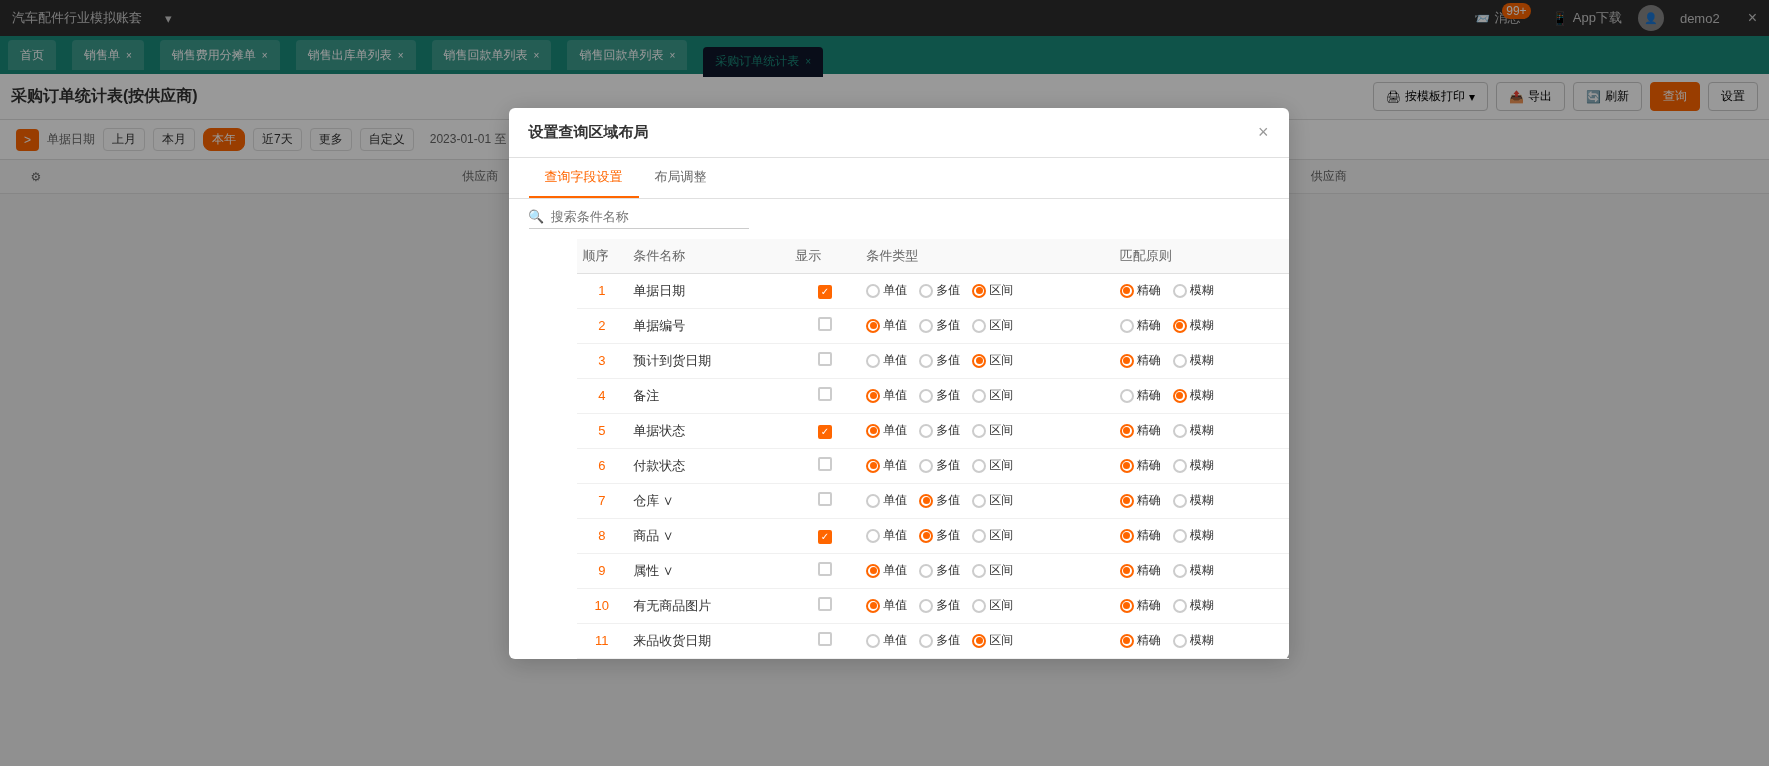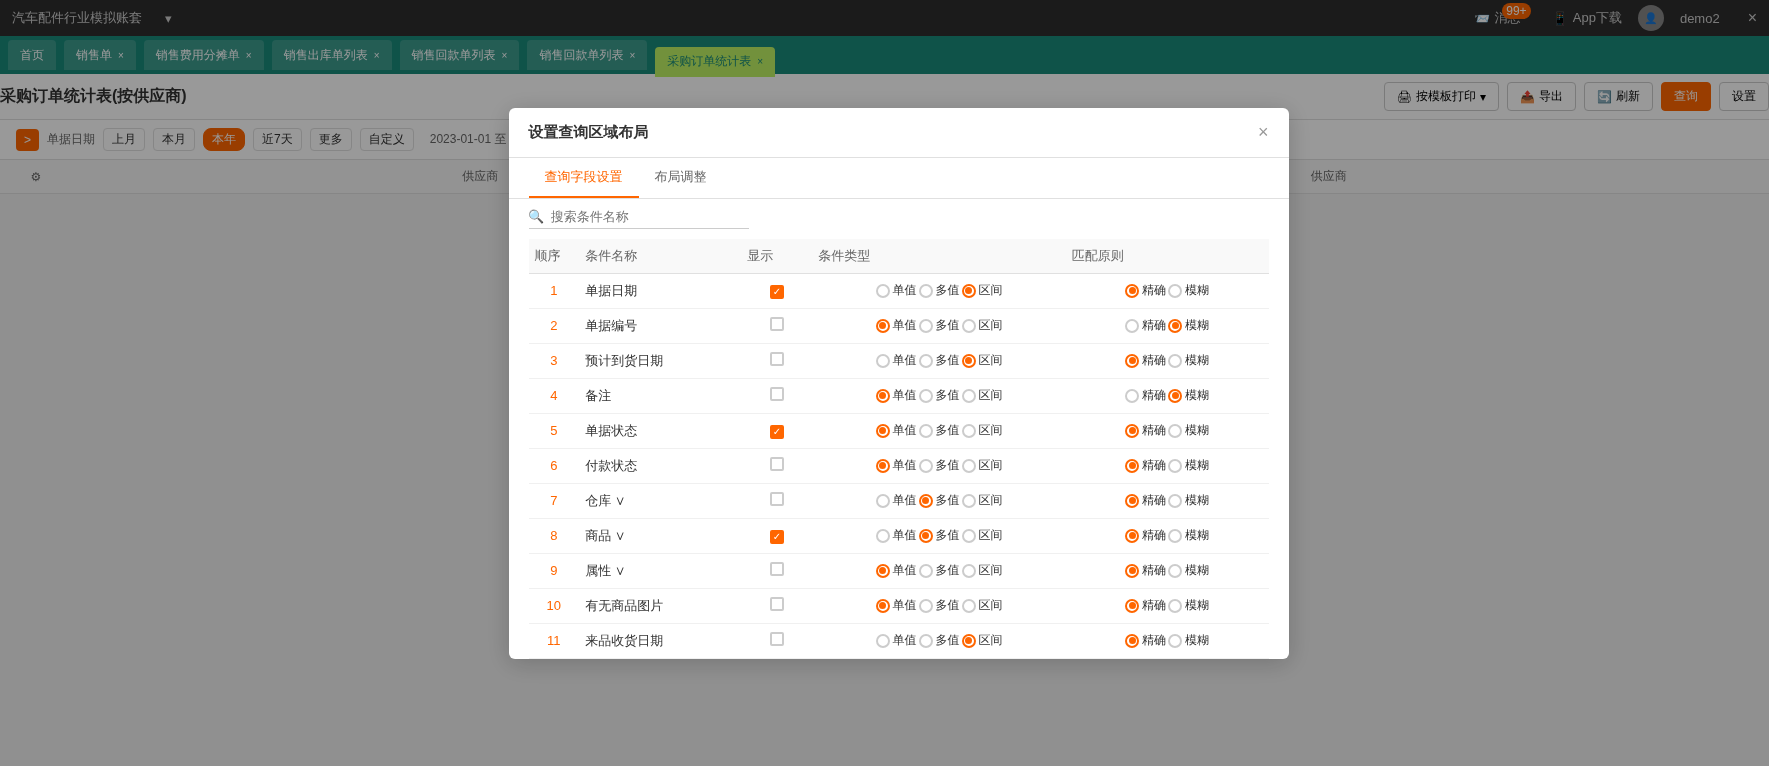--- a/index.html
+++ b/index.html
@@ -21,41 +21,41 @@
     .user-avatar { width: 26px; height: 26px; border-radius: 50%; background: #888; display: flex; align-items: center; justify-content: center; color: #fff; font-size: 11px; }
     .close-btn-top { color: #ccc; cursor: pointer; font-size: 16px; margin-left: 12px; }
 
     
     .tab-bar {
       background: #1a8a7a;
       height: 38px;
       display: flex;
       align-items: center;
       padding: 0 8px;
-      gap: 8px;
+      gap: 16px;
     }
     .tab-item {
       background: rgba(255,255,255,0.15);
       color: #fff;
       padding: 4px 12px;
       border-radius: 4px 4px 0 0;
       font-size: 12px;
       cursor: pointer;
       display: flex;
       align-items: center;
       gap: 6px;
       height: 30px;
     }
-    .tab-item.active { background: #bef264; color: #1a8a7a; margin-top: 13px; }
+    .tab-item.active { background: #0f172a; color: #1a8a7a; margin-top: 13px; }
     .tab-close { font-size: 10px; color: inherit; cursor: pointer; }
 
     
     .page-header {
       background: #fff;
-      padding: 8px 0;
+      padding: 8px 11px;
       border-bottom: 1px solid #e0e0e0;
       display: flex;
       align-items: center;
       justify-content: space-between;
     }
     .page-title { font-size: 16px; font-weight: bold; color: #333; }
     .header-actions { display: flex; align-items: center; gap: 8px; }
     .header-btn { padding: 5px 12px; border: 1px solid #ccc; background: #fff; border-radius: 4px; cursor: pointer; font-size: 12px; display: flex; align-items: center; gap: 4px; }
     .header-btn.orange { background: #f60; color: #fff; border-color: #f60; }
 
@@ -154,20 +154,21 @@
 
     
     .modal-table {
       flex: 1;
       overflow-y: auto;
       padding: 0 20px;
     }
     .modal-table table {
       width: 100%;
       border-collapse: collapse;
+      margin-left: 48px;
     }
     .modal-table th {
       font-size: 13px;
       color: #666;
       padding: 8px 6px;
       text-align: left;
       background: #f9f9f9;
       border-bottom: 1px solid #e0e0e0;
       font-weight: normal;
     }
@@ -179,21 +180,21 @@
       vertical-align: middle;
     }
 
     .col-order { width: 50px; color: #f60; text-align: center; }
     .col-name { width: 160px; }
     .col-show { width: 70px; text-align: center; }
     .col-type { width: 250px; }
     .col-match { width: 200px; }
 
     
-    .radio-group { display: flex; align-items: center; gap: 2px; justify-content: center; }
+    .radio-group { display: flex; align-items: center; gap: 12px; }
     .radio-item { display: flex; align-items: center; gap: 3px; font-size: 12px; cursor: pointer; }
     .radio-circle {
       width: 14px; height: 14px; border-radius: 50%;
       border: 2px solid #ccc;
       display: inline-flex; align-items: center; justify-content: center;
       flex-shrink: 0;
     }
     .radio-circle.checked { border-color: #f60; }
     .radio-circle.checked::after {
       content: '';

